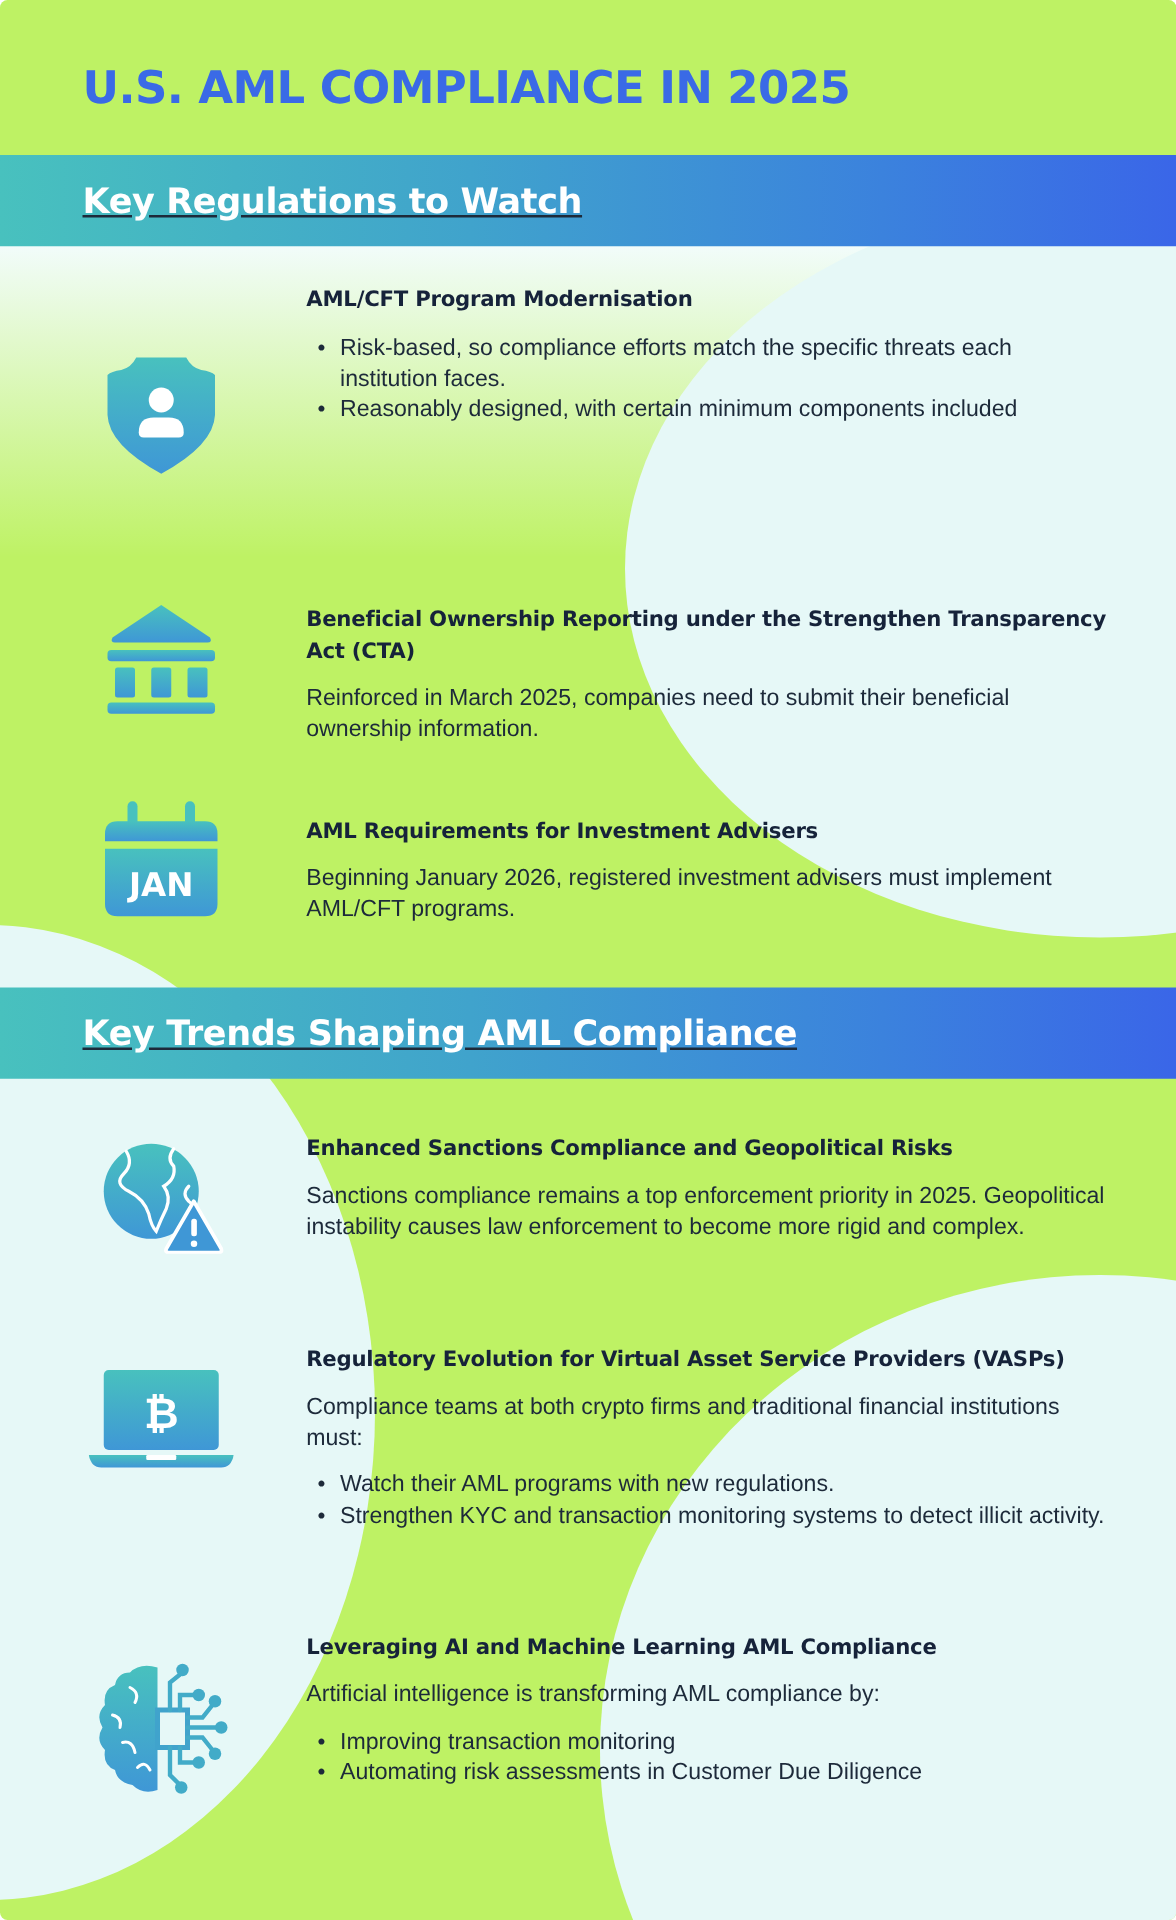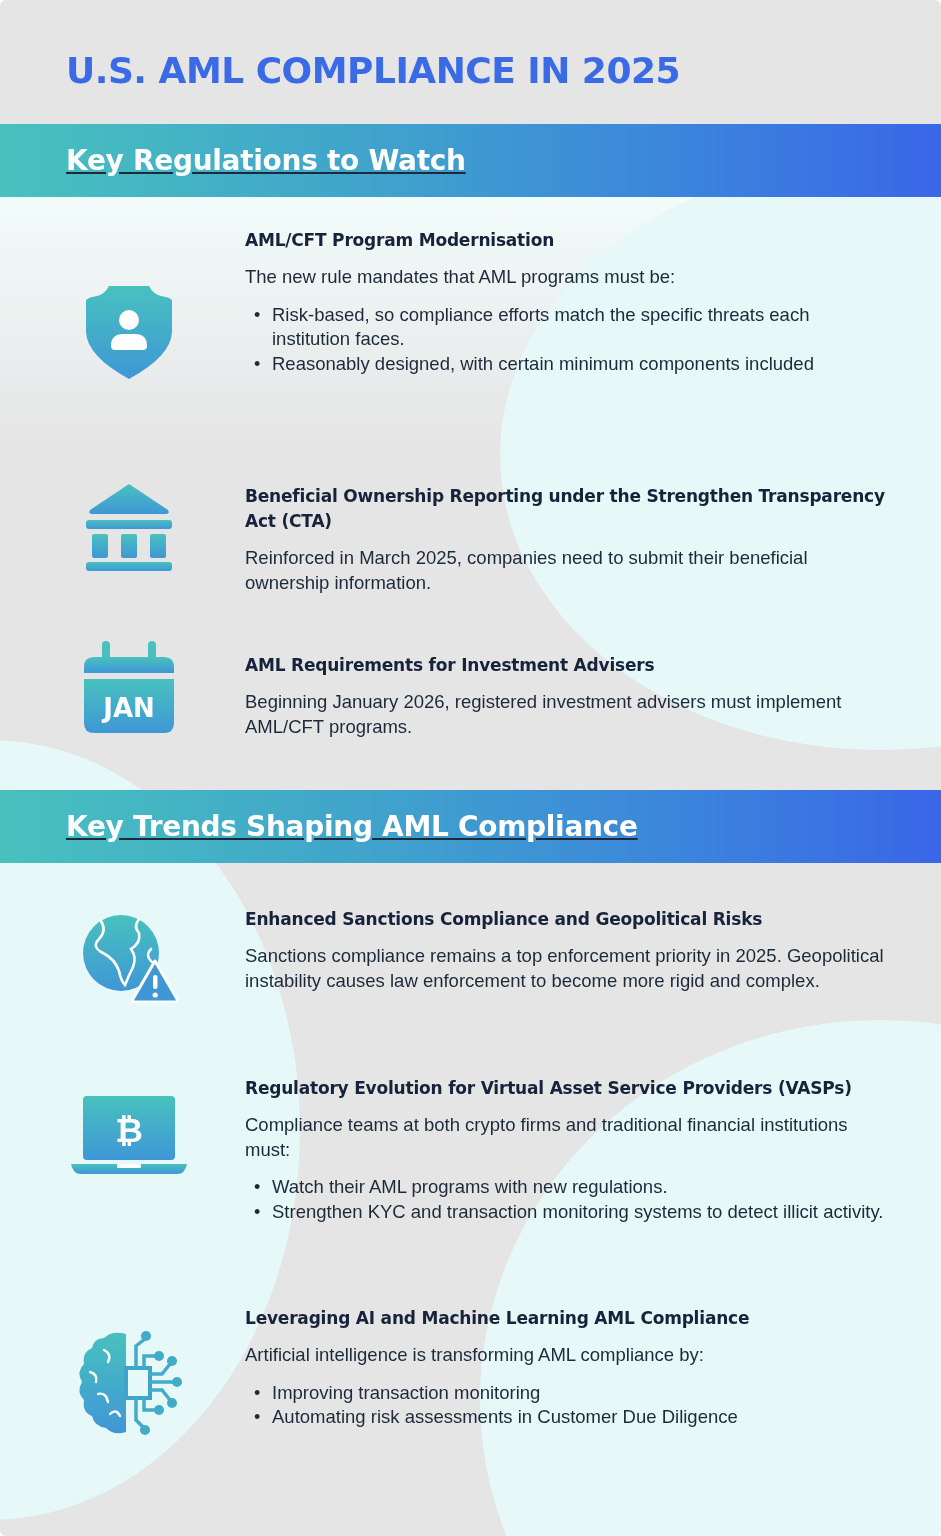--- a/index.html
+++ b/index.html
@@ -1,19 +1,19 @@
 <!DOCTYPE html>
 <html><head>
 <meta charset="utf-8">
 <style>
   * { box-sizing: border-box; margin: 0; padding: 0; }
   html, body { width: 941px; height: 1536px; overflow: hidden; background: #ffffff; }
   body { font-family: "Liberation Sans", "DejaVu Sans", sans-serif; color: #1d2a3a; position: relative; }
 
-  .page { position: relative; width: 941px; height: 1536px; background: #e5e5e5; overflow: hidden; border-radius: 6px; }
+  .page { position: relative; width: 941px; height: 1536px; background: #bef264; overflow: hidden; border-radius: 6px; }
 
   
   .blob { position: absolute; border-radius: 50%; background: #e6f8f7; z-index: 0; }
   .blob-1 { left: 500px; top: 160px; width: 760px; height: 590px; border-radius: 50%; }
   .blob-2 { left: -320px; top: 740px; width: 620px; height: 780px; }
   .blob-3 { left: 480px; top: 1020px; width: 800px; height: 760px; }
   .fade-top { position: absolute; left: 0; top: 196px; width: 941px; height: 250px; background: linear-gradient(180deg, #f2fcfb 0%, rgba(255,255,255,0) 100%); z-index: 0; }
 
   .title {
     position: absolute; left: 66px; top: 50px; z-index: 2;
@@ -72,21 +72,20 @@
   <div class="item" style="top:228px;">
     <div class="icon" style="top:56px;">
       <svg width="92" height="96" viewBox="0 0 92 96">
         <path d="M26 2 H66 Q70 10 78 12 Q86 13 89 16 V48 Q88 72 46 95 Q4 72 3 48 V16 Q6 13 14 12 Q22 10 26 2 Z" fill="url(#ig)"></path>
         <circle cx="46" cy="36" r="10" fill="#ffffff"></circle>
         <path d="M28 62 Q28 50 40 50 H52 Q64 50 64 62 Q64 66 60 66 H32 Q28 66 28 62 Z" fill="#ffffff"></path>
       </svg>
     </div>
     <div class="text">
       <h3>AML/CFT Program Modernisation</h3>
-      <p>The new rule mandates that AML programs must be:</p>
       <ul>
         <li>Risk-based, so compliance efforts match the specific threats each institution faces.</li>
         <li>Reasonably designed, with certain minimum components included</li>
       </ul>
     </div>
   </div>
 
   <div class="item" style="top:484px;">
     <div class="icon" style="top:-4px;">
       <svg width="94" height="94" viewBox="0 0 94 94">

